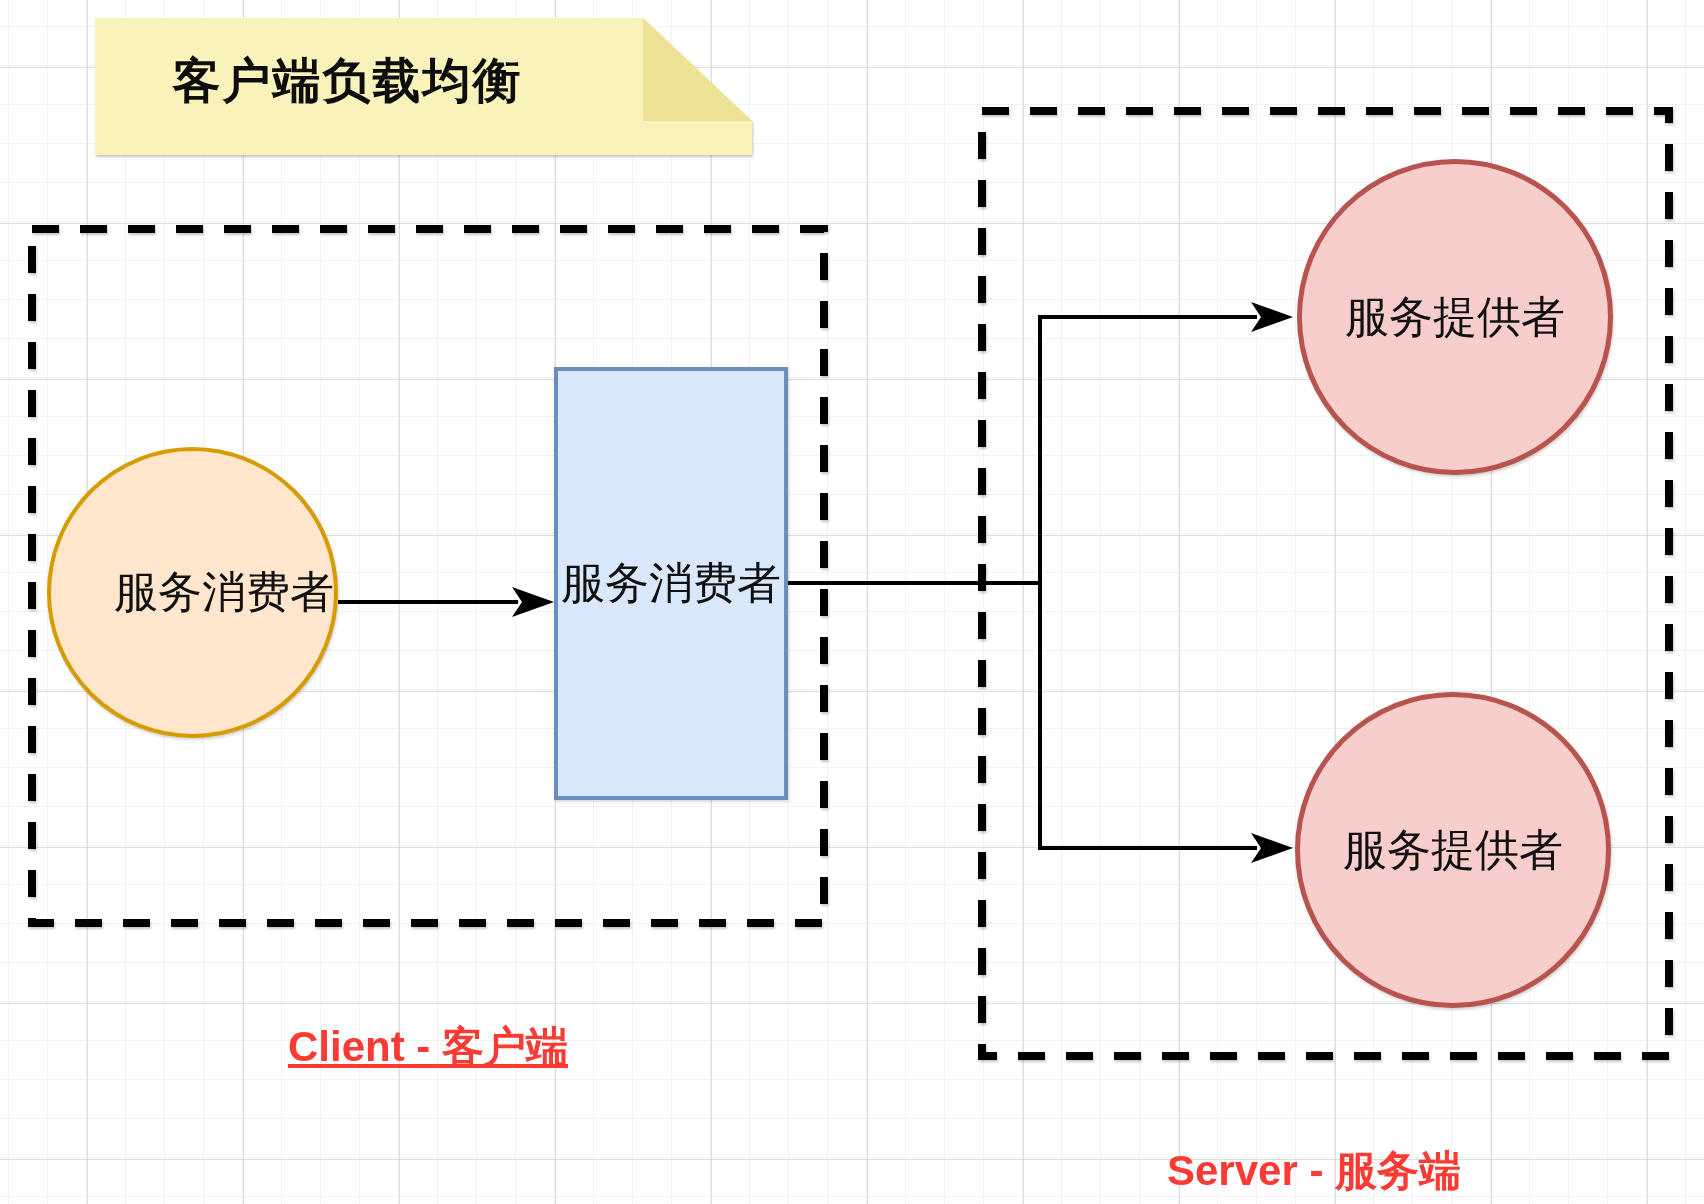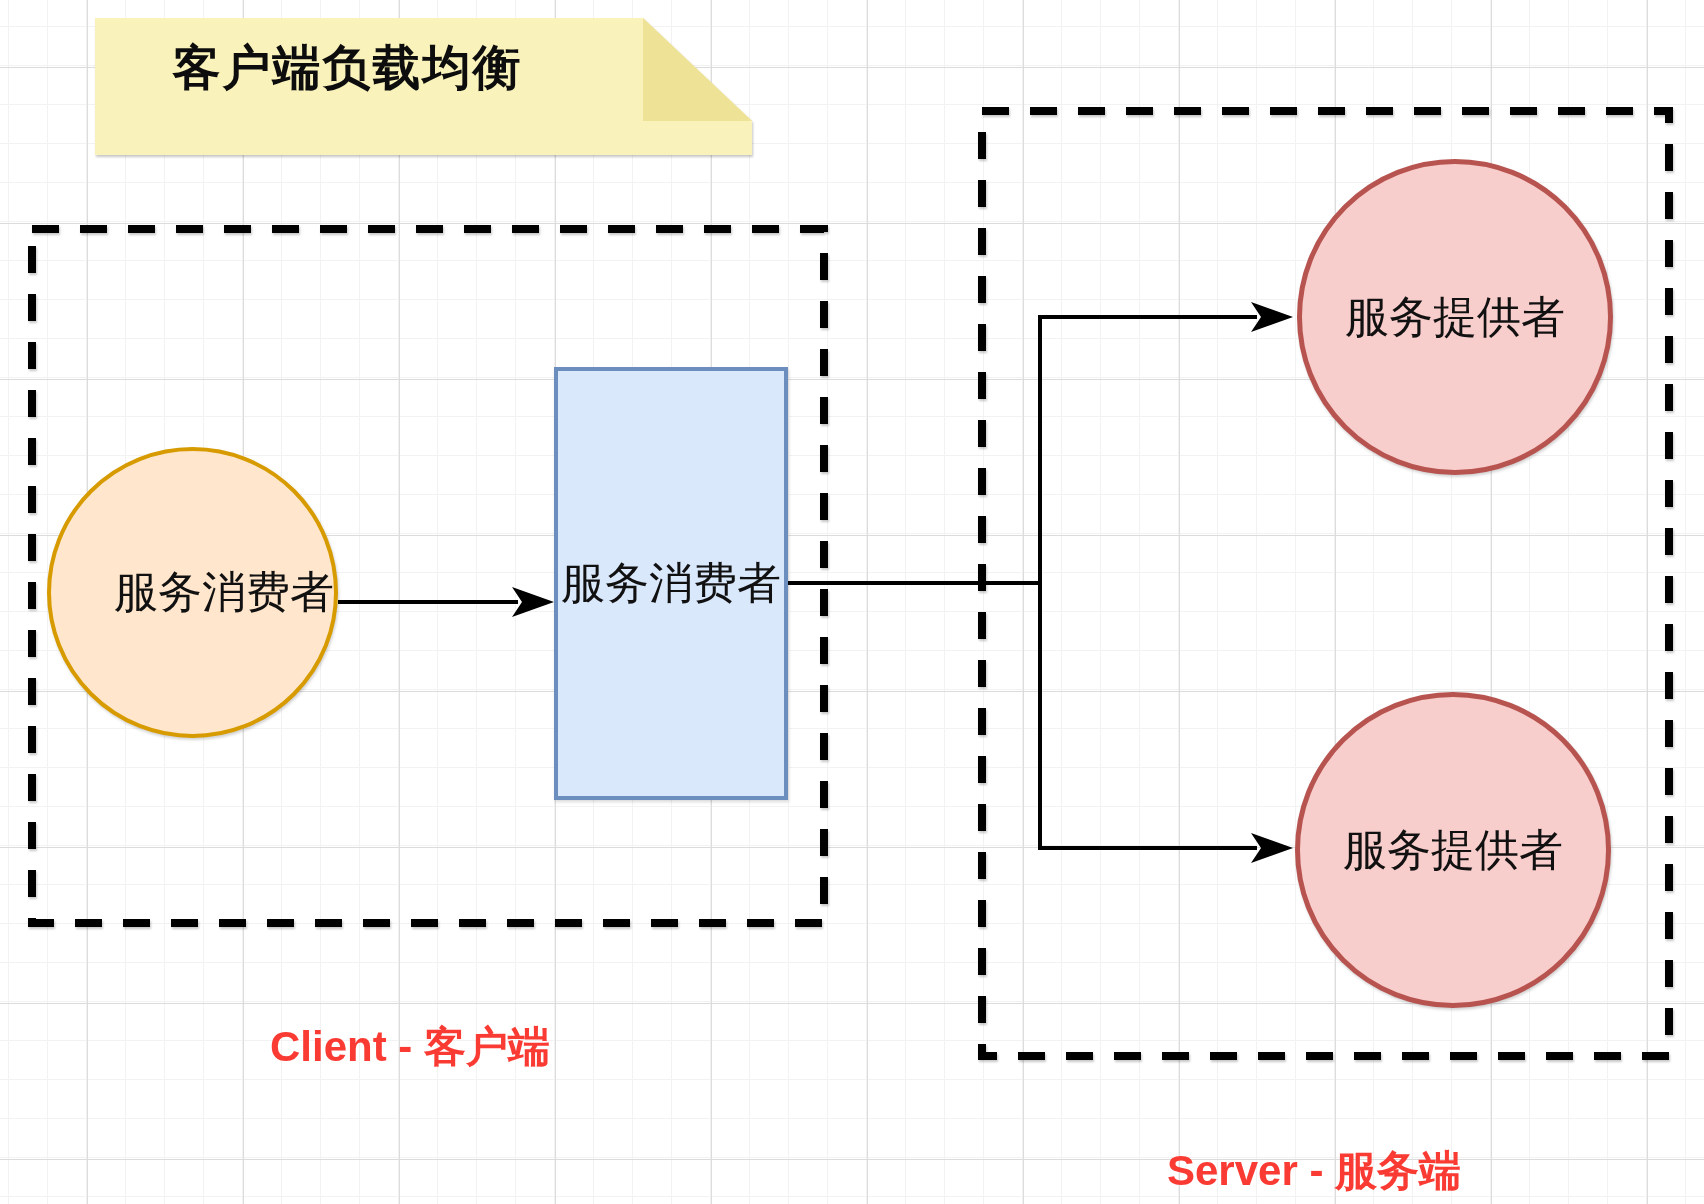--- a/index.html
+++ b/index.html
@@ -45,29 +45,29 @@
     box-shadow: 1px 2px 3px rgba(0,0,0,0.15);
   }
   .node-provider {
     width: 316px; height: 316px; border-radius: 50%;
     background: var(--provider_fill, #F8CECC); border: 5px solid var(--provider_stroke, #B85450); justify-content: center;
   }
   .node-provider.top { left: 1297px; top: 159px; }
   .node-provider.bottom { left: 1295px; top: 692px; }
 
   .note-title {
-    position: absolute; z-index: 2; left: 95px; top: 39px; width: 505px;
+    position: absolute; z-index: 2; left: 95px; top: 52px; width: 505px;
     text-align: center; font-size: 48px; font-weight: bold; color: #0d0d0d;
     letter-spacing: 2px; line-height: 58px;
   }
   .group-label {
     position: absolute; z-index: 2; font-size: 42px; font-weight: bold;
     color: var(--group_label_red, #FA3B33); white-space: nowrap; line-height: 50px;
   }
-  .client-label { left: 270px; top: 1022px; }
+  .client-label { left: 288px; top: 1022px; text-decoration: underline; }
   .server-label { left: 1167px; top: 1146px; }
 </style>
 </head>
 <body>
 
 <div class="canvas">
 
   <svg class="layer shapes-layer" width="1704" height="1204" viewBox="0 0 1704 1204">
     <polygon class="note-body" points="95,18 643,18 752,121 752,155 95,155"></polygon>
     <polygon class="note-fold" points="643,18 752,121 643,121"></polygon>

